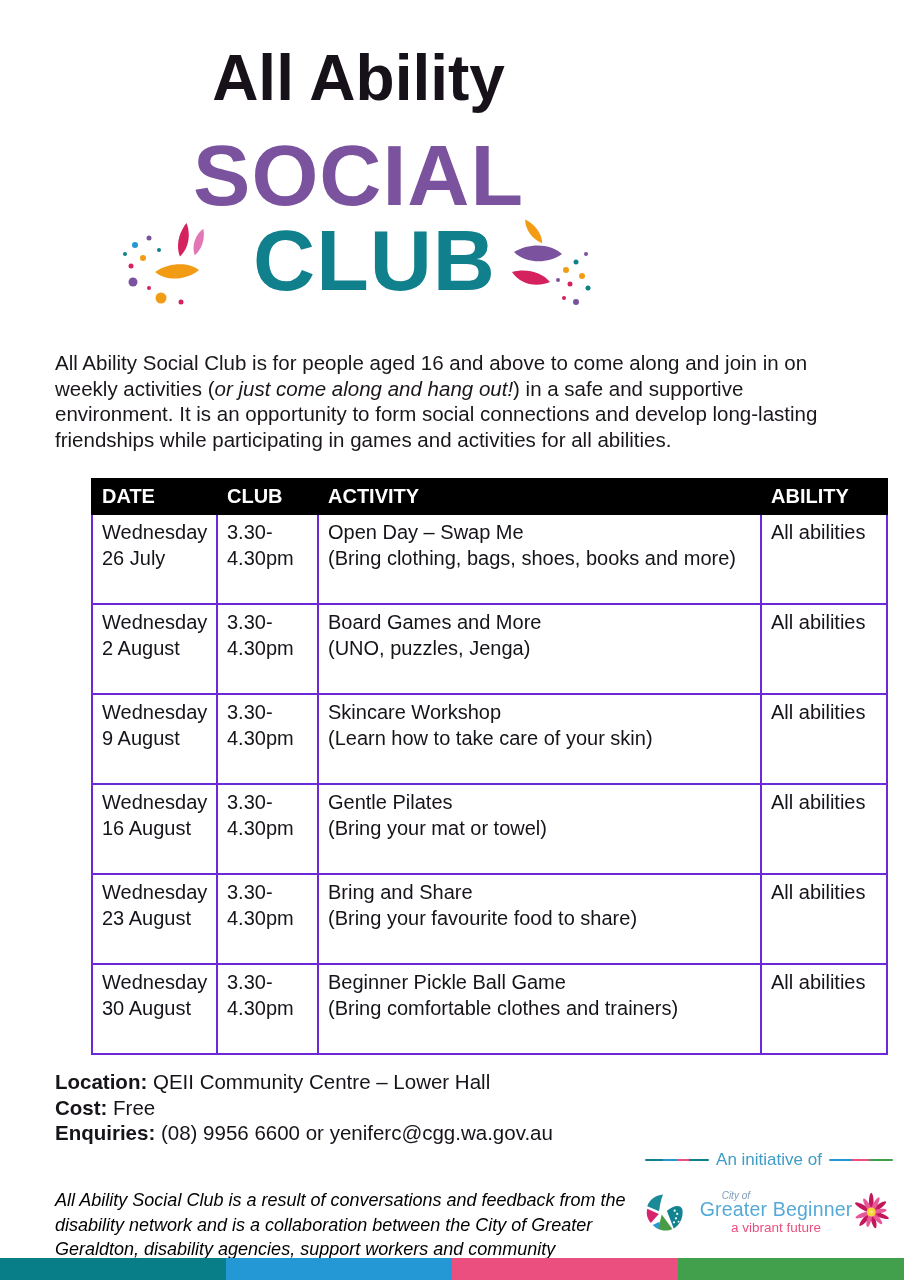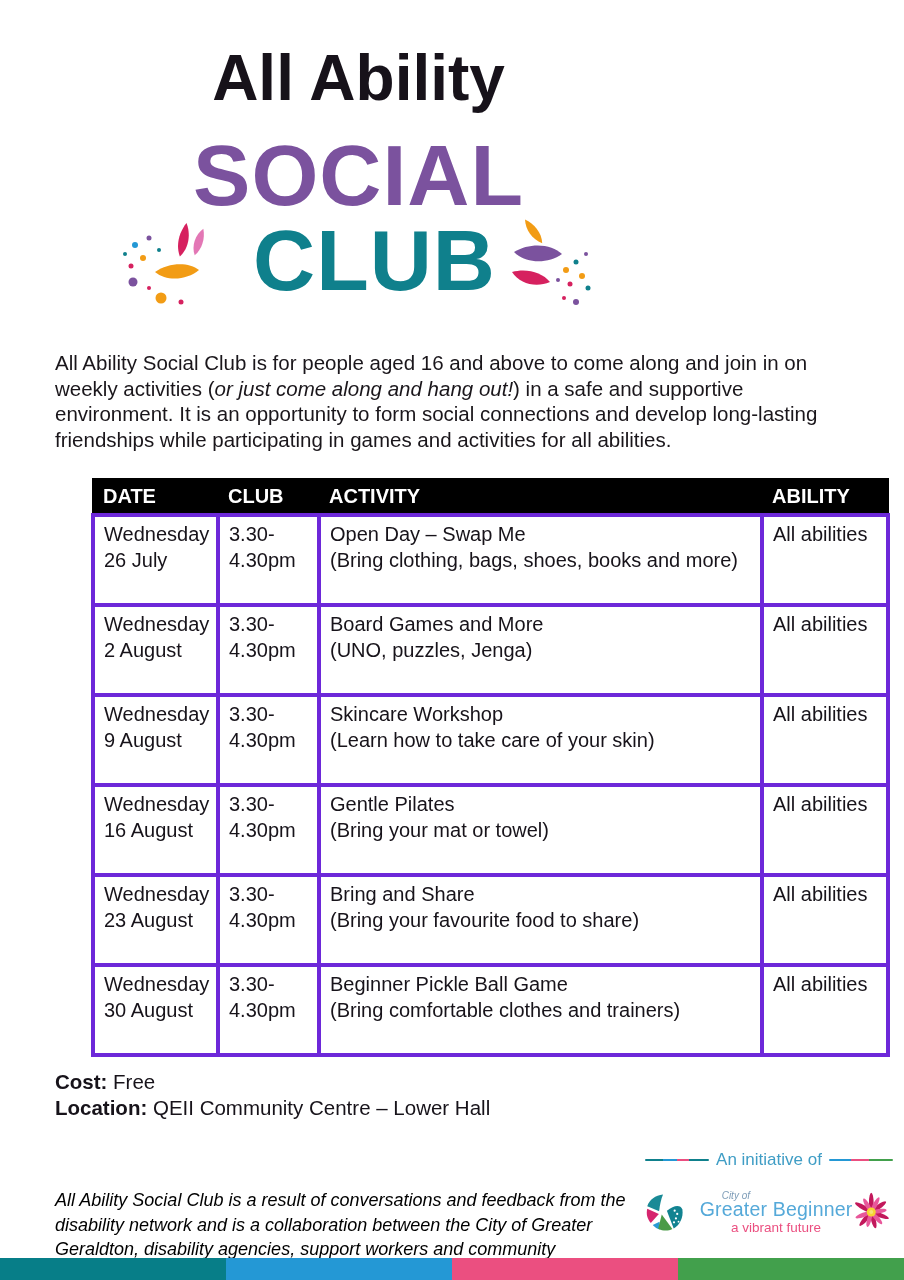--- a/index.html
+++ b/index.html
@@ -19,21 +19,21 @@
   .intro { position:absolute; left:55px; top:350px; width:800px; font-size:20.5px; line-height:25.5px; color:#1a161b; }
   .intro i b { font-weight:normal;margin-top:48px; }
 
   
   .schedule { position:absolute; left:55px; top:478px; width:795px; border-collapse:collapse; table-layout:fixed;margin-left:36px; }
   .schedule th {
     background:#000; color:#fff; font-size:20px; font-weight:bold; text-align:left;
     padding:5px 9px 5px 9px; height:34px; border:2px solid #000;
   }
   .schedule td {
-    border:4px solid #6d28d9; vertical-align:top; padding:5px 9px; font-size:20px;
+    border:2px solid #6d28d9; vertical-align:top; padding:5px 9px; font-size:20px;
     line-height:25.5px; height:90px; color:#17131a; overflow:hidden;
   }
   .col-date { width:125px; } .col-time { width:101px; } .col-activity { width:443px; } .col-ability { width:126px; }
 
   
   .details { position:absolute; left:55px; top:1069px; font-size:20.5px; line-height:25.5px; color:#17131a; }
   .details b { font-weight:bold; }
 
   
   .footnote { position:absolute; left:55px; top:1160px; width:575px; font-size:18px; line-height:24.5px;
@@ -215,22 +215,23 @@
             <div>(Bring comfortable clothes and trainers)</div>
           </td>
         <td>
             <div>All abilities</div>
           </td>
       </tr>
     </tbody>
   </table>
 
   <div class="details">
+    <div><b>Location:</b> <span>QEII Community Centre – Lower Hall</span></div>
     <div><b>Cost:</b> <span>Free</span></div>
-    <div><b>Location:</b> <span>QEII Community Centre – Lower Hall</span></div>
+    <div><b>Enquiries:</b> <span>(08) 9956 6600 or yeniferc@cgg.wa.gov.au</span></div>
   </div>
 
   <p class="footnote">All Ability Social Club is a result of conversations and feedback from the disability network and is a collaboration between the City of Greater Geraldton,  disability agencies, support workers and community members.</p>
 
   <div class="initiative-block">
     <div class="initiative-line">
       <div class="seg-line left"></div>
       <div class="initiative-text">An initiative of</div>
       <div class="seg-line right"></div>
     </div>

